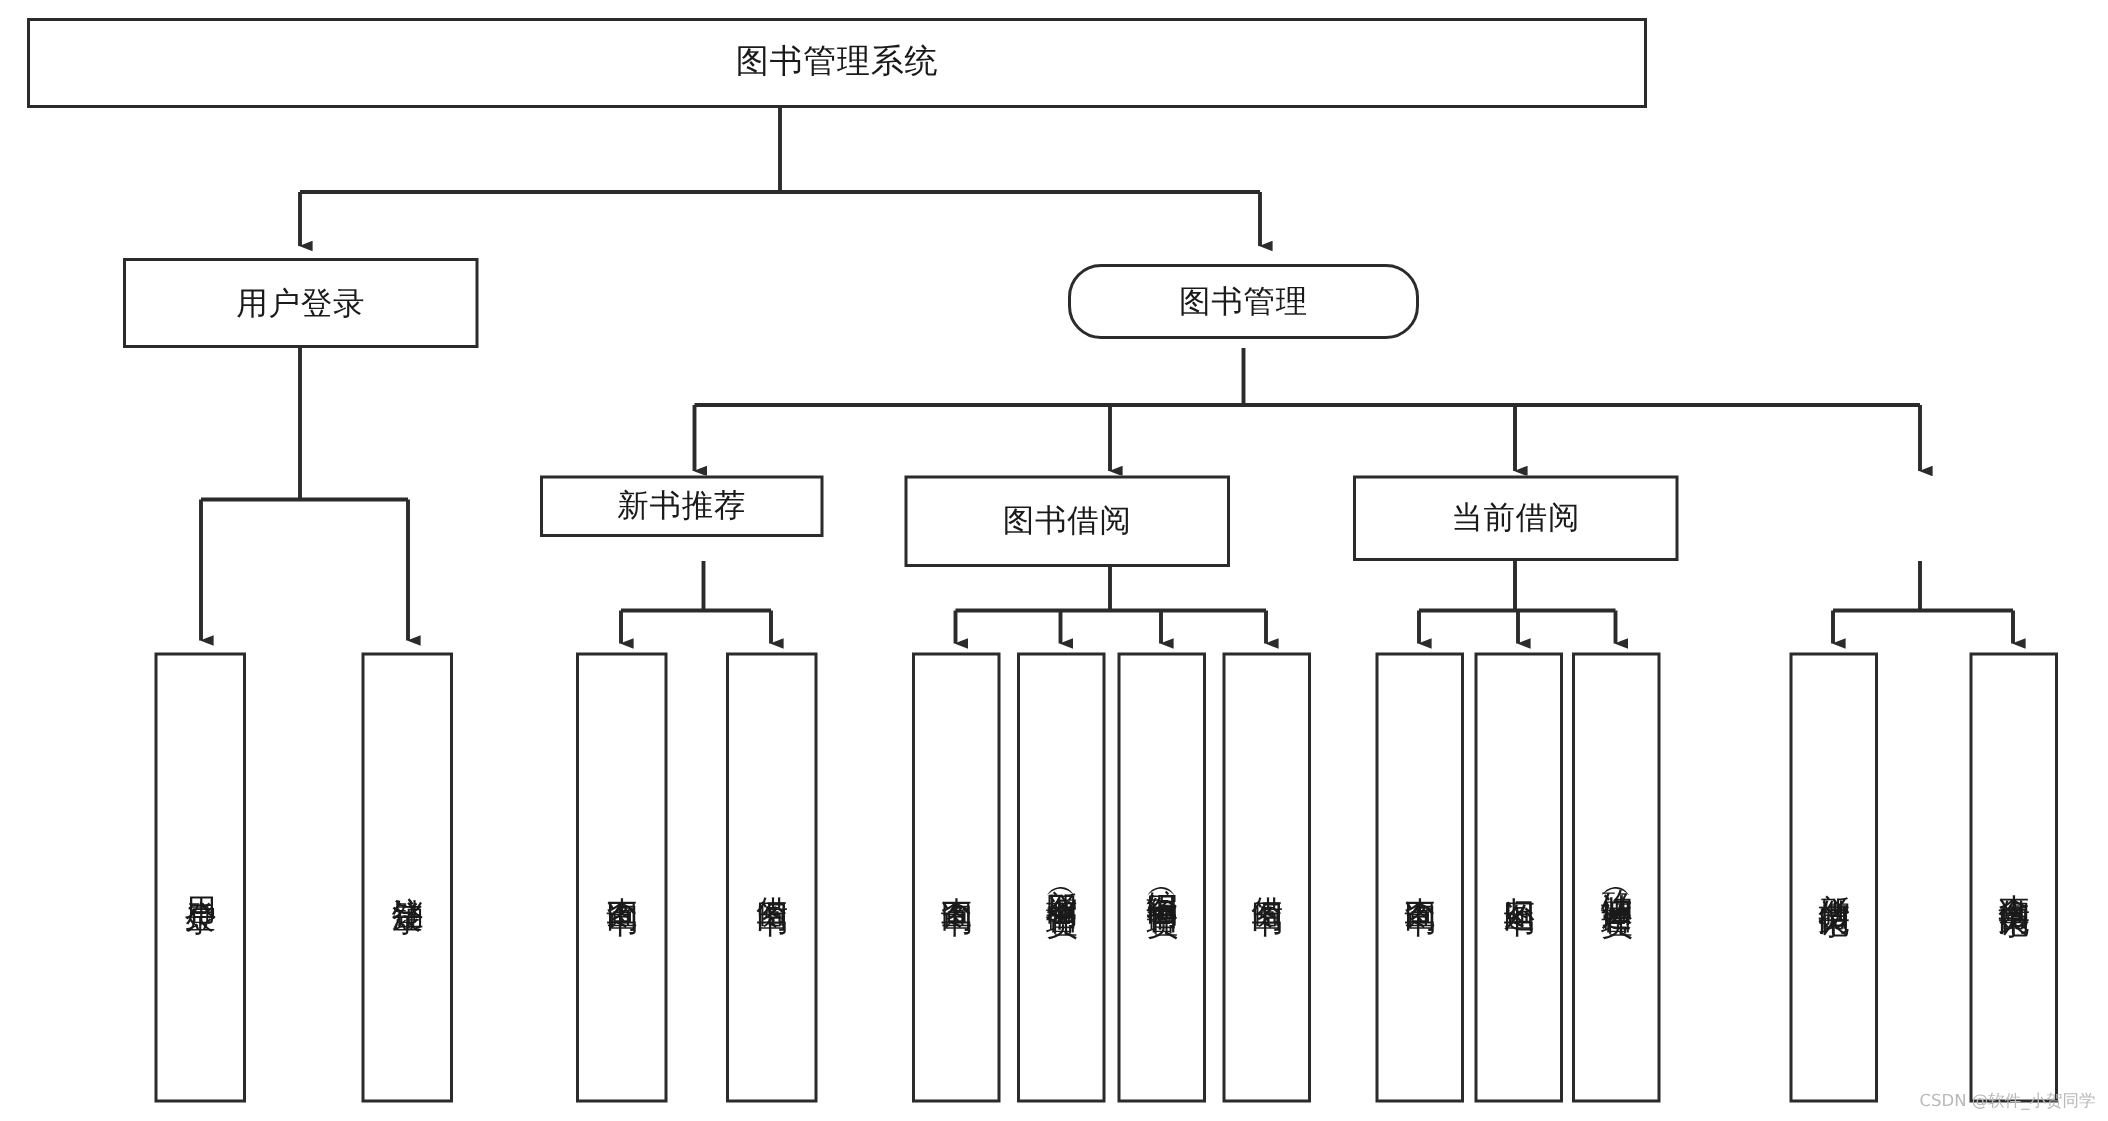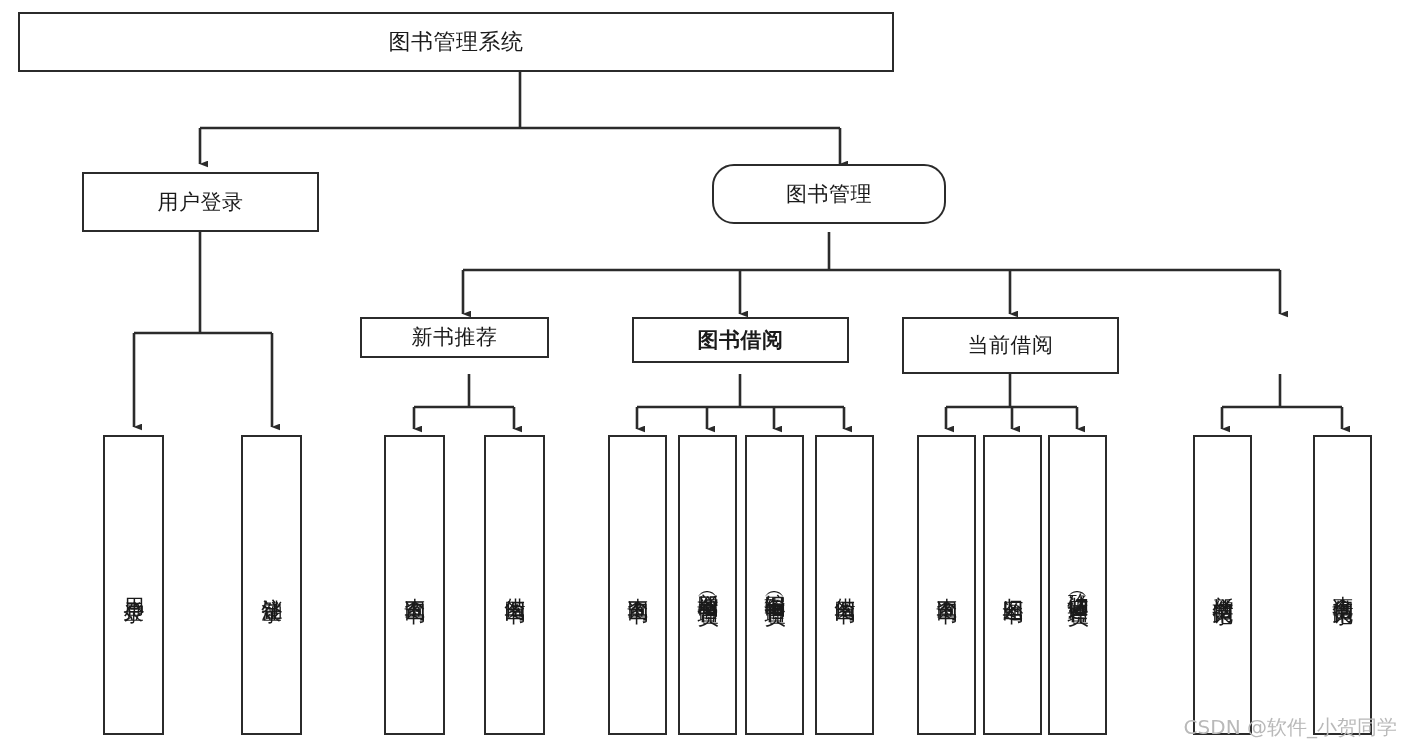--- a/index.html
+++ b/index.html
@@ -60,21 +60,21 @@
     text-orientation: upright;
     font-size: 21px;
     line-height: 1.18;
     letter-spacing: 2px;
     max-height: 278px;
   }
   #watermark {
     position: absolute;
     right: 8px;
     bottom: 6px;
-    font-size: 20px;
+    font-size: 11px;
     color: #b9b9b9;
     white-space: nowrap;
     user-select: none;
   }
 </style>
 </head>
 <body>
 
 <div id="diagram-root">
 
@@ -121,37 +121,37 @@
       <path d="M1012,407 L1012,429" marker-end="url(#arrowhead)"></path>
       <path d="M1077,407 L1077,429" marker-end="url(#arrowhead)"></path>
 
       <path d="M1280,374 L1280,407"></path>
       <path d="M1222,407 L1342,407"></path>
       <path d="M1222,407 L1222,429" marker-end="url(#arrowhead)"></path>
       <path d="M1342,407 L1342,429" marker-end="url(#arrowhead)"></path>
     </g>
   </svg>
 
-  <div class="node h root" style="left:18px; top:12px; width:876px; height:60px;">
+  <div class="node h root" style="left:18px; top:12px; width:1080px; height:60px;">
     <span class="label">图书管理系统</span>
   </div>
 
   <div class="node h" style="left:82px; top:172px; width:237px; height:60px;">
     <span class="label">用户登录</span>
   </div>
 
-  <div class="node h" style="left:712px; top:164px; width:234px; height:60px;border-radius:22px;">
+  <div class="node h" style="left:712px; top:176px; width:234px; height:50px;border-radius:22px;">
     <span class="label">图书管理</span>
   </div>
 
   <div class="node h" style="left:360px; top:317px; width:189px; height:41px;">
     <span class="label">新书推荐</span>
   </div>
 
-  <div class="node h" style="left:632px; top:317px; width:217px; height:46px;font-weight:bold;">
+  <div class="node h" style="left:603px; top:317px; width:217px; height:61px;">
     <span class="label">图书借阅</span>
   </div>
 
   <div class="node h" style="left:902px; top:317px; width:217px; height:57px;align-items:center;">
     <span class="label">当前借阅</span>
   </div>
 
 
   <div class="node v" style="left:103px; top:435px; width:61px; height:300px;">
     <span class="label">用户登录</span>

